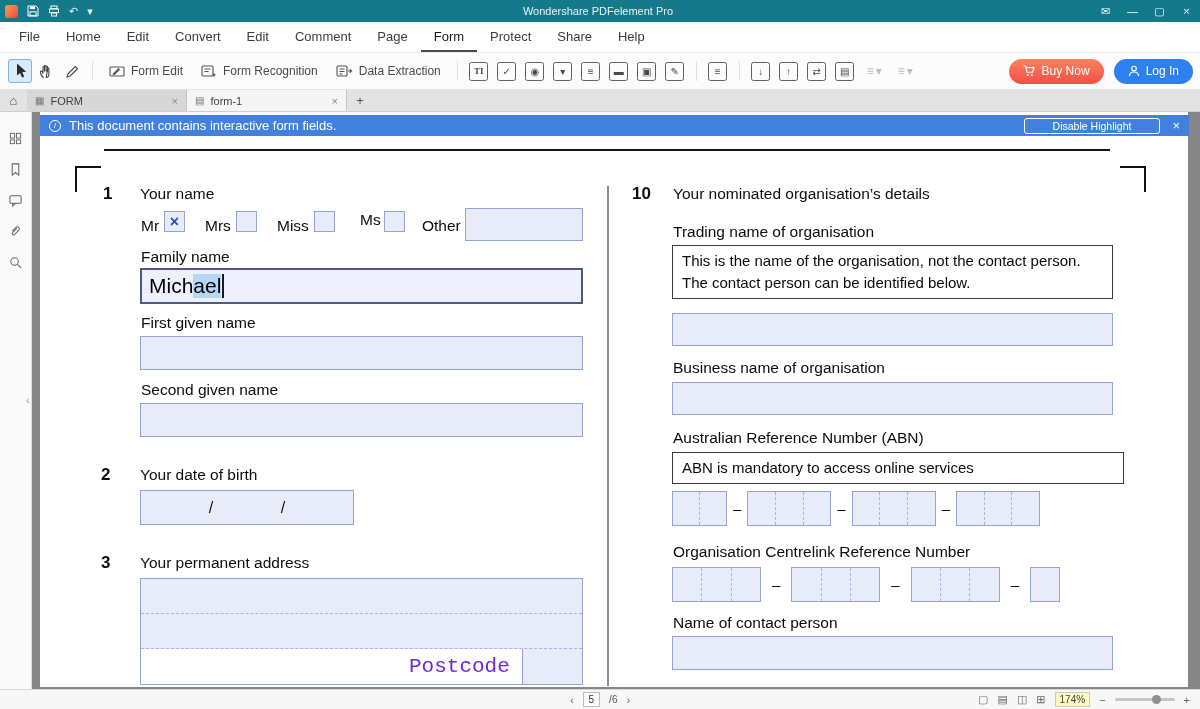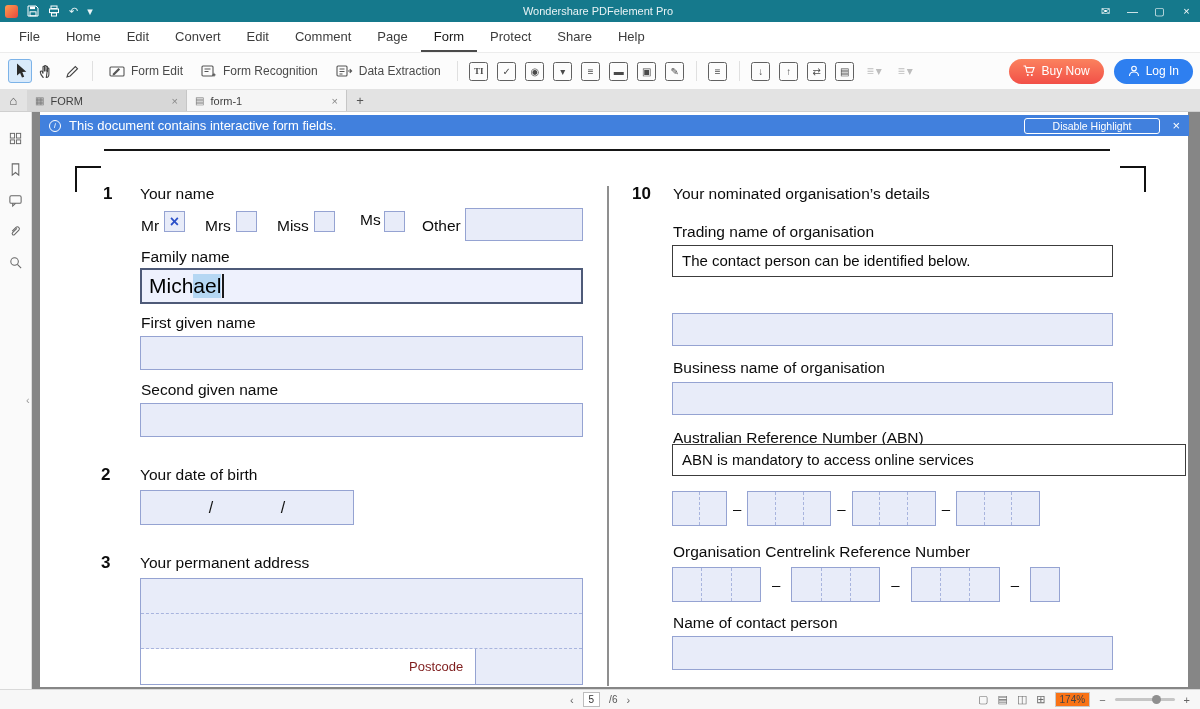--- a/index.html
+++ b/index.html
@@ -86,32 +86,32 @@
   .notebox span { display:block; }
   .seg-row { position:absolute; display:flex; align-items:center; }
   .seg { height:100%; background:#e8ecf9; border:1px solid #95a3d2; display:flex; }
   .seg i { flex:1; border-left:1px dashed #a8b4de; }
   .seg i:first-child { border-left:0; }
   .dash { font-size:15px; color:#111; margin:0 6px; }
   .dash.wide { margin:0 11px; }
   .addr { position:absolute; left:100px; top:466px; width:443px; height:107px; border:1px solid #95a3d2; background:#fff; }
   .addr .r { height:35px; background:#e8ecf9; border-bottom:1px dashed #a8b4de; }
   .addr .r3 { height:35px; display:flex; align-items:center; }
-  .pc-label { margin-left:268px; font-size:13px; color:#7f1d1d; }
+  .pc-label { margin-left:268px; font-size:21px; color:#6d28d9;font-family:Liberation Mono, monospace; }
   .pc-box { flex:1; height:100%; margin-left:12px; background:#e8ecf9; border-left:1px solid #95a3d2; }
 
   
   .statusbar { flex:0 0 20px; border-top:1px solid #d9d9d9; background:#f7f7f7; display:flex; align-items:center; position:relative; }
   .sb-center { position:absolute; left:0; right:0; display:flex; align-items:center; justify-content:center; gap:9px;
                font-size:11px; color:#666; }
   .sb-pagebox { border:1px solid #bdbdbd; background:#fff; padding:0 5px; font-size:10px; color:#333; line-height:13px; }
   .sb-of { font-size:10px; color:#555; }
   .sb-right { margin-left:auto; display:flex; align-items:center; gap:9px; padding-right:10px; z-index:2; }
   .sb-view { font-size:11px; color:#6a6a6a; line-height:1; }
-  .sb-zoom { font-size:10px; border:1px solid #c9c9c9; padding:0 4px; line-height:13px; background:#f97316; color:#444; }
+  .sb-zoom { font-size:10px; border:1px solid #c9c9c9; padding:0 4px; line-height:13px; background:#fef9c3; color:#444; }
   .sb-pm { font-size:11px; color:#666; }
   .slider { width:60px; height:3px; background:#c6c6c6; border-radius:2px; position:relative; }
   .knob { position:absolute; left:62%; top:-3px; width:9px; height:9px; border-radius:50%; background:#8f8f8f; }
 
   svg { display:block; }
 </style>
 </head>
 <body>
 
 <div class="app">
@@ -371,29 +371,30 @@
             <span class="pc-label">Postcode</span>
             <div class="pc-box"></div>
           </div>
         </div>
 
         <span class="qnum" style="left:592px;top:72px">10</span>
         <span class="lbl" style="left:633px;top:73px">Your nominated organisation’s details</span>
 
         <span class="lbl" style="left:633px;top:111px">Trading name of organisation</span>
         <div class="notebox" style="left:632px;top:133px;width:441px">
+          <span>This is the name of the organisation, not the contact person.</span>
           <span>The contact person can be identified below.</span>
         </div>
         <div class="ffield" style="left:632px;top:201px;width:441px;height:33px"></div>
 
         <span class="lbl" style="left:633px;top:247px">Business name of organisation</span>
         <div class="ffield" style="left:632px;top:270px;width:441px;height:33px"></div>
 
         <span class="lbl" style="left:633px;top:317px">Australian Reference Number (ABN)</span>
-        <div class="notebox" style="left:632px;top:332px;width:514px">
+        <div class="notebox" style="left:632px;top:340px;width:452px">
           <span>ABN is mandatory to access online services</span>
         </div>
         <div class="seg-row" style="left:632px;top:379px;height:35px">
           <div class="seg" style="width:55px">
               <i></i>
               <i></i>
             </div>
           <span class="dash">–</span>
           <div class="seg" style="width:84px">
               <i></i>

